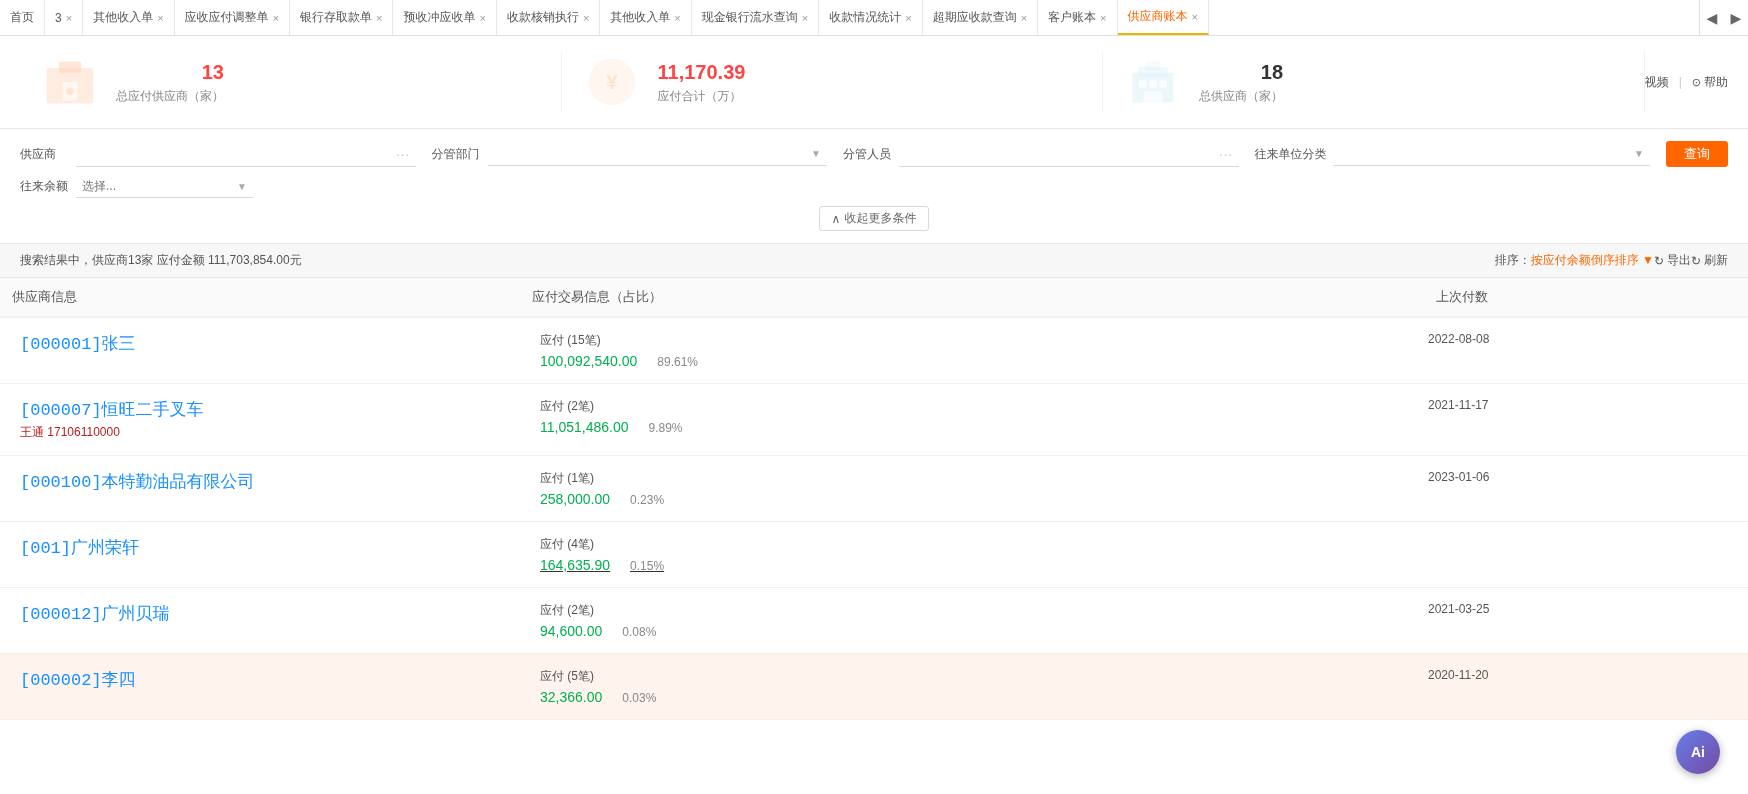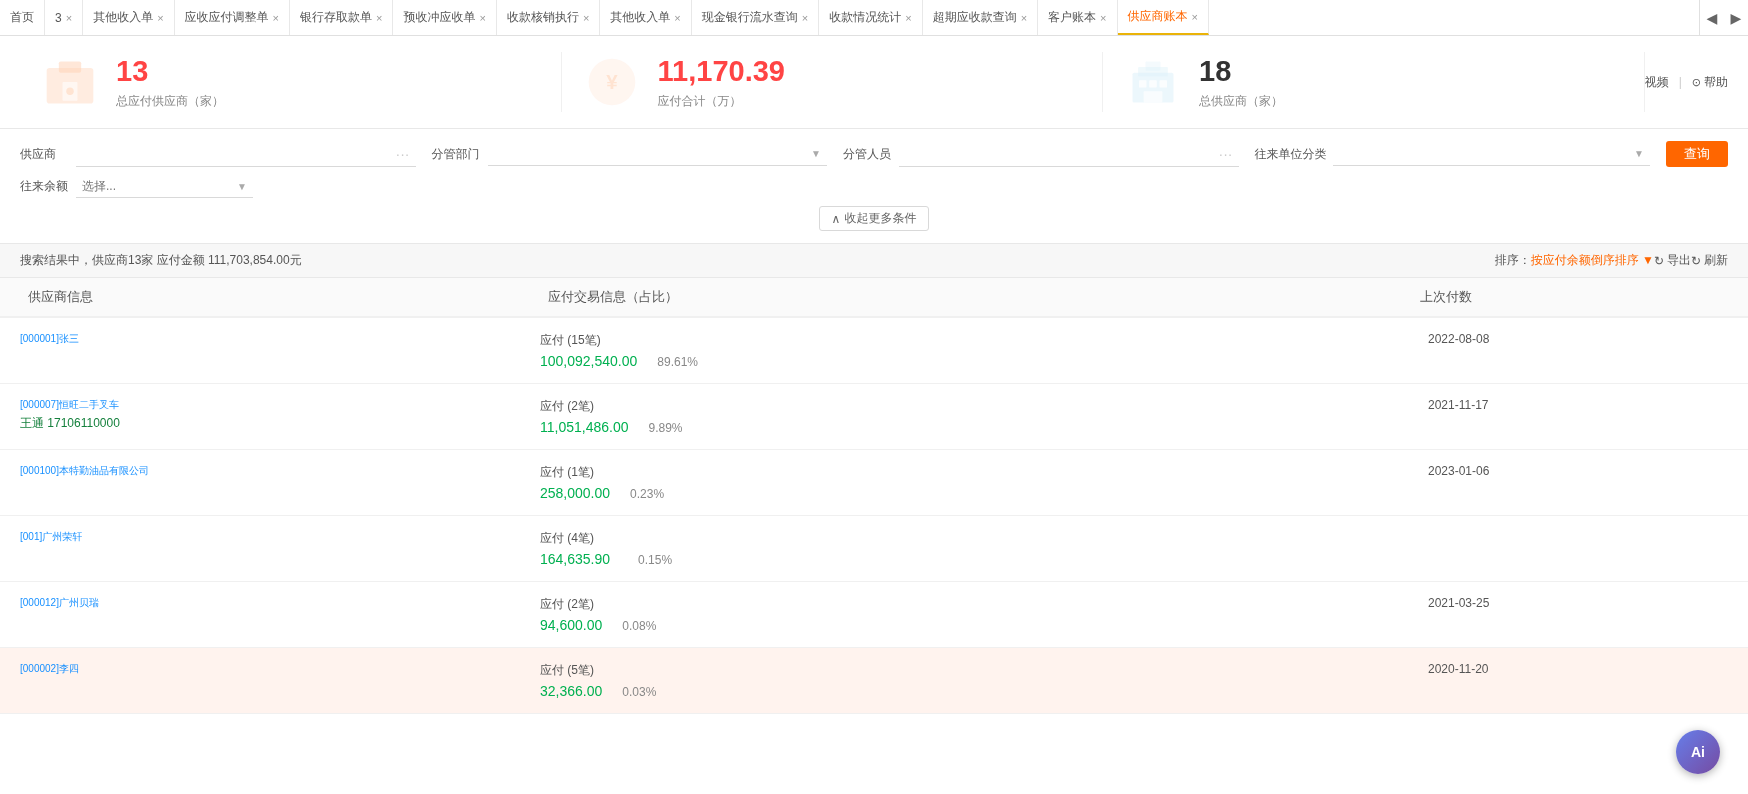--- a/index.html
+++ b/index.html
@@ -70,24 +70,25 @@
       height: 60px;
       margin-right: 16px;
       flex-shrink: 0;
       display: flex;
       align-items: center;
       justify-content: center;
     }
     .summary-icon svg { width: 56px; height: 56px; opacity: 0.3; }
     .summary-info { display: flex; flex-direction: column; }
     .summary-number {
-      font-size: 29px;
+      font-size: 20px;
       font-weight: bold;
       color: #ff4444;
       line-height: 1.2;
+      text-align: right;
     }
     .summary-label { font-size: 12px; color: #888; margin-top: 4px; }
     .top-right-links {
       margin-left: auto;
       display: flex;
       align-items: center;
       gap: 10px;
       font-size: 12px;
       color: #555;
       flex-shrink: 0;
@@ -190,43 +191,44 @@
     }
 
     
     .table-section {
       background: #fff;
       margin: 0;
     }
     .table-header {
       display: grid;
       grid-template-columns: 520px 1fr 300px;
-      padding: 10px 28px;
+      padding: 10px 12px;
       border-bottom: 2px solid #f0f0f0;
       font-size: 13px;
       color: #555;
       font-weight: 500;
       background: #fafafa;
     }
     .table-row {
       display: grid;
       grid-template-columns: 520px 1fr 300px;
       padding: 14px 20px;
       border-bottom: 1px solid #f0f0f0;
       align-items: start;
     }
     .table-row.highlighted { background: #fff3ee; }
     .supplier-name {
       color: #1890ff;
       cursor: pointer;
-      font-size: 10px;
+      font-size: 17px;
+      font-family: Liberation Mono, monospace;
     }
     .supplier-contact {
       font-size: 12px;
-      color: #15803d;
+      color: #b91c1c;
       margin-top: 3px;
     }
     .payable-info { display: flex; flex-direction: column; gap: 4px; }
     .payable-label { font-size: 12px; color: #555; }
     .payable-amount {
       color: #00b050;
       font-size: 14px;
       font-weight: 500;
       cursor: pointer;
     }
@@ -478,21 +480,21 @@
       </div>
       <div class="last-pay">2023-01-06</div>
     </div>
 
     <div class="table-row">
       <div>
         <div class="supplier-name">[001]广州荣轩</div>
       </div>
       <div class="payable-info">
         <div class="payable-label">应付 (4笔)</div>
-        <div style="display:flex;align-items:baseline;gap:16px;">
+        <div style="display:flex;align-items:baseline;gap:8px;text-decoration:underline;">
           <span class="payable-amount">164,635.90</span>
           <span class="payable-percent">0.15%</span>
         </div>
       </div>
       <div class="last-pay"></div>
     </div>
 
     <div class="table-row">
       <div>
         <div class="supplier-name">[000012]广州贝瑞</div>

